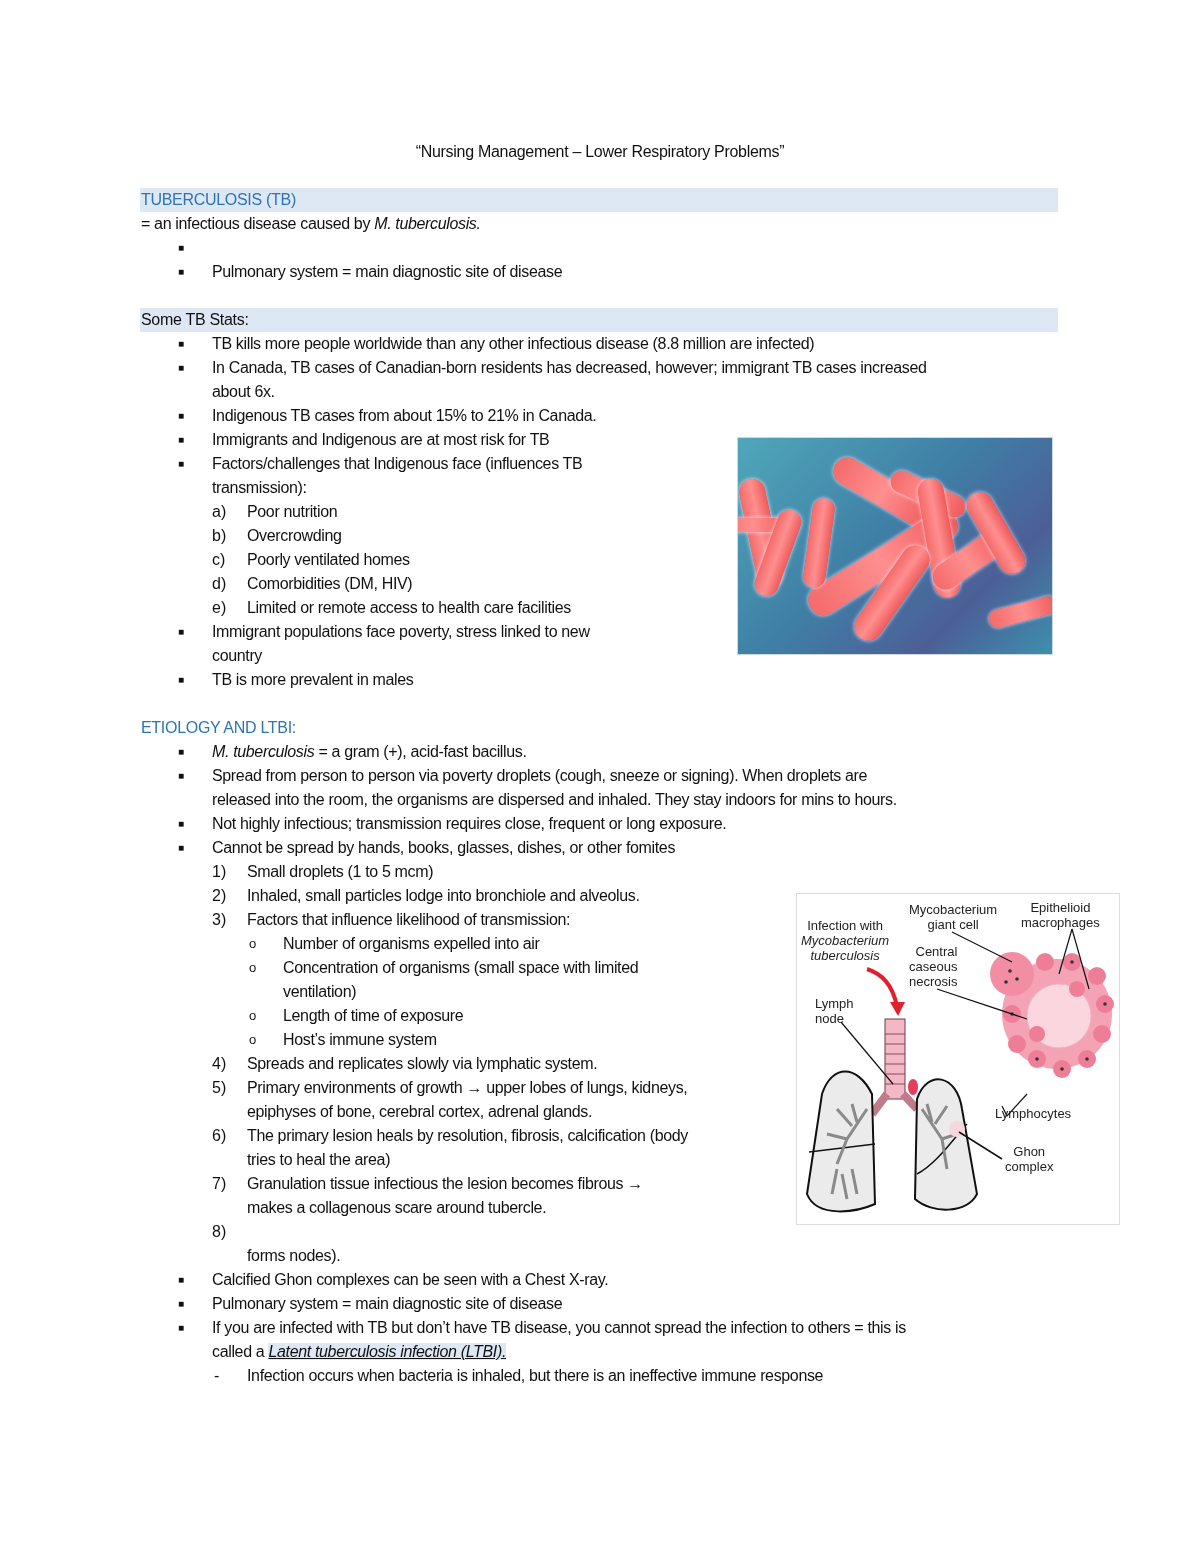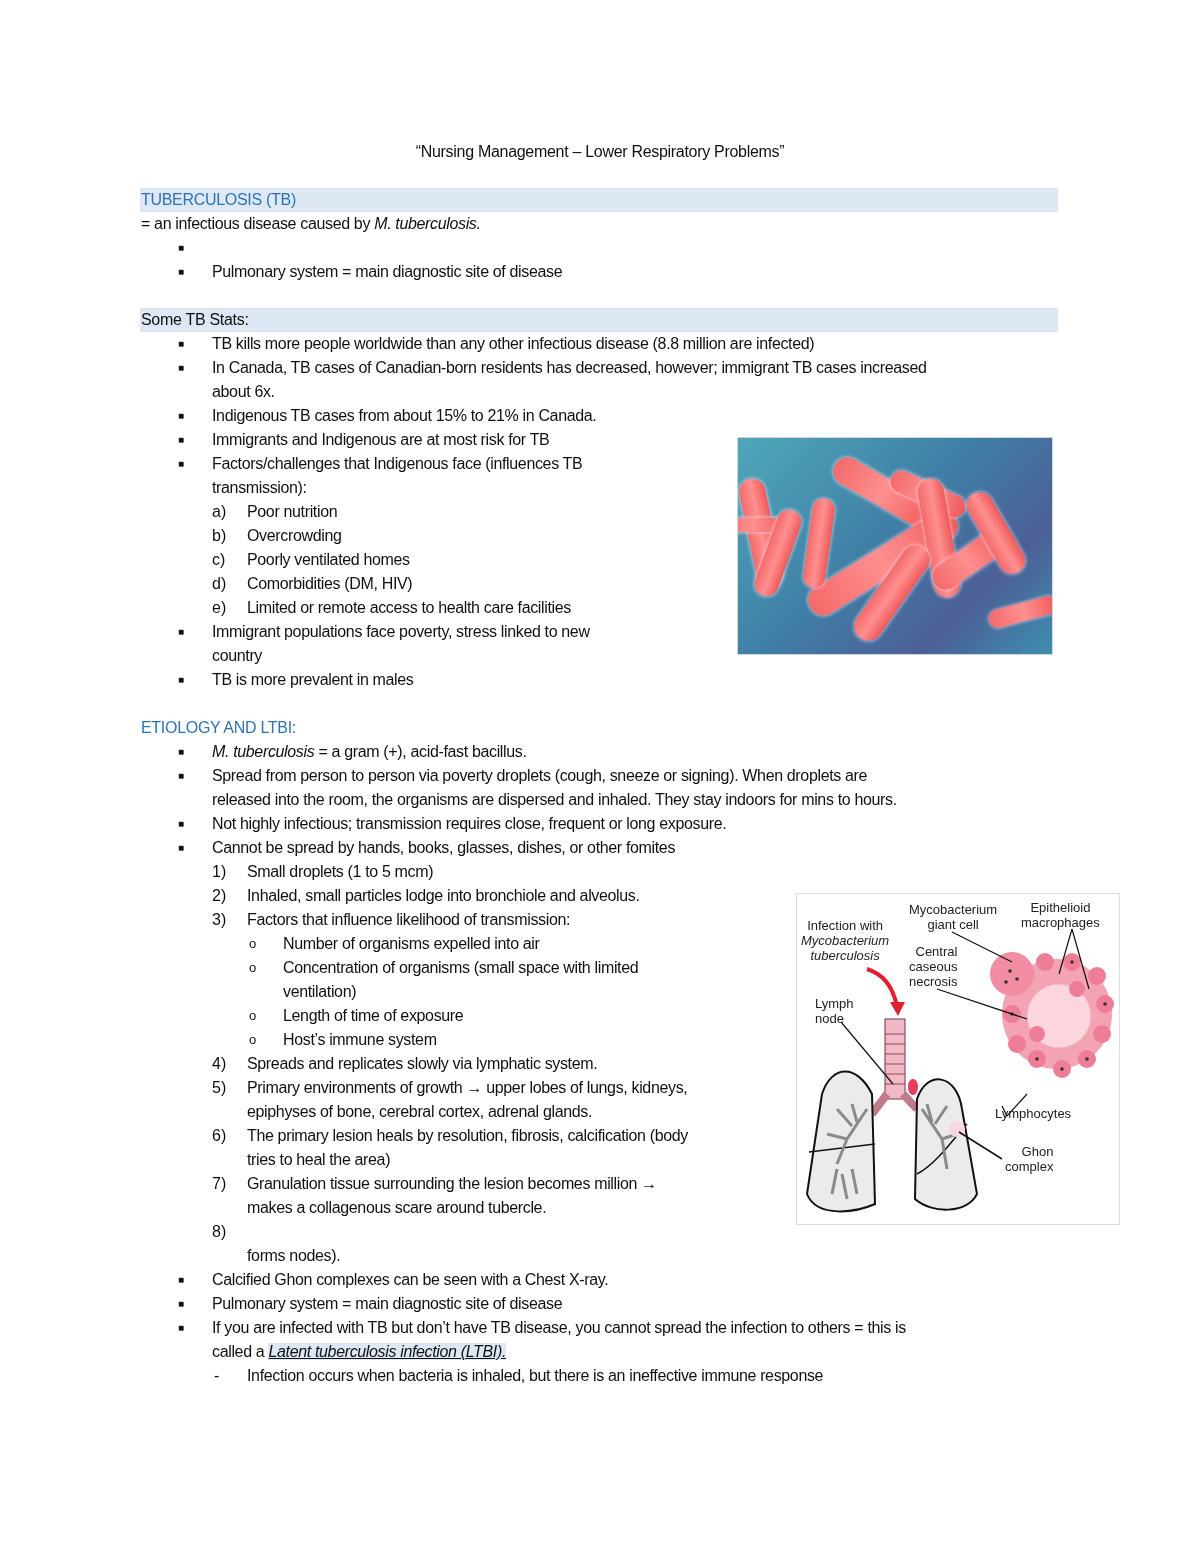--- a/index.html
+++ b/index.html
@@ -114,21 +114,21 @@
 
   <div class="num" style="left:212px;top:1052px">4)</div>
   <div class="line" style="left:247px;top:1052px">Spreads and replicates slowly via lymphatic system.</div>
   <div class="num" style="left:212px;top:1076px">5)</div>
   <div class="line" style="left:247px;top:1076px">Primary environments of growth → upper lobes of lungs, kidneys,</div>
   <div class="line" style="left:247px;top:1100px">epiphyses of bone, cerebral cortex, adrenal glands.</div>
   <div class="num" style="left:212px;top:1124px">6)</div>
   <div class="line" style="left:247px;top:1124px">The primary lesion heals by resolution, fibrosis, calcification (body</div>
   <div class="line" style="left:247px;top:1148px">tries to heal the area)</div>
   <div class="num" style="left:212px;top:1172px">7)</div>
-  <div class="line" style="left:247px;top:1172px">Granulation tissue surrounding the lesion becomes million →</div>
+  <div class="line" style="left:247px;top:1172px">Granulation tissue infectious the lesion becomes fibrous →</div>
   <div class="line" style="left:247px;top:1196px">makes a collagenous scare around tubercle.</div>
   <div class="num" style="left:212px;top:1220px">8)</div>
   <div class="line" style="left:247px;top:1244px">forms nodes).</div>
 
   <div class="bullet" style="left:178px;top:1268px">■</div>
   <div class="line" style="left:212px;top:1268px">Calcified Ghon complexes can be seen with a Chest X-ray.</div>
   <div class="bullet" style="left:178px;top:1292px">■</div>
   <div class="line" style="left:212px;top:1292px">Pulmonary system = main diagnostic site of disease</div>
   <div class="bullet" style="left:178px;top:1316px">■</div>
   <div class="line" style="left:212px;top:1316px">If you are infected with TB but don’t have TB disease, you cannot spread the infection to others = this is</div>
@@ -207,16 +207,16 @@
         <line x1="44" y1="128" x2="96" y2="190"></line>
         <path d="M205 212 L210 222 L230 200"></path>
       </g>
     </svg>
     <div class="lbl" style="left:4px;top:24px"><span>Infection with</span><br><i>Mycobacterium</i><br><i>tuberculosis</i></div>
     <div class="lbl" style="left:112px;top:8px"><span>Mycobacterium</span><br><span>giant cell</span></div>
     <div class="lbl" style="left:224px;top:6px"><span>Epithelioid</span><br><span>macrophages</span></div>
     <div class="lbl" style="left:112px;top:50px;text-align:right"><span>Central</span><br><span>caseous</span><br><span>necrosis</span></div>
     <div class="lbl" style="left:18px;top:102px;text-align:left"><span>Lymph</span><br><span>node</span></div>
     <div class="lbl" style="left:198px;top:212px">Lymphocytes</div>
-    <div class="lbl" style="left:208px;top:250px;text-align:right"><span>Ghon</span><br><span>complex</span></div>
+    <div class="lbl" style="left:208px;top:250px;text-align:center"><span>Ghon</span><br><span>complex</span></div>
   </div>
 
 </div>
 
 </body></html>

